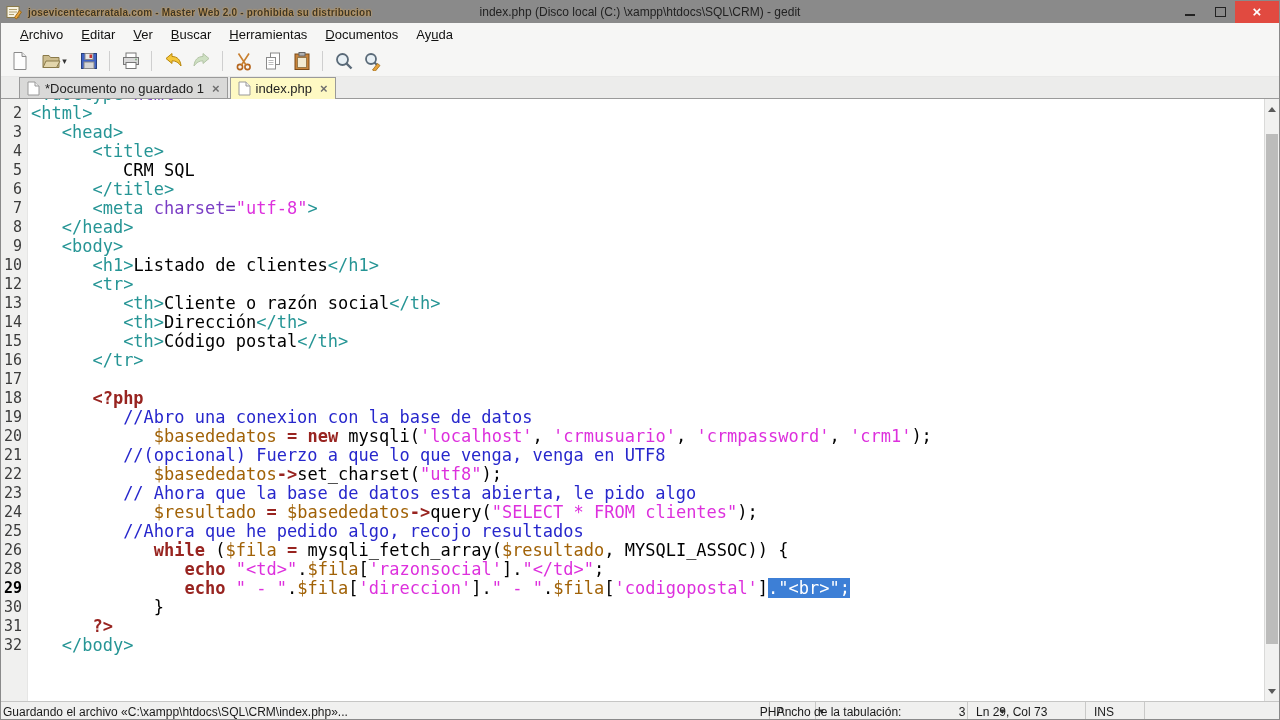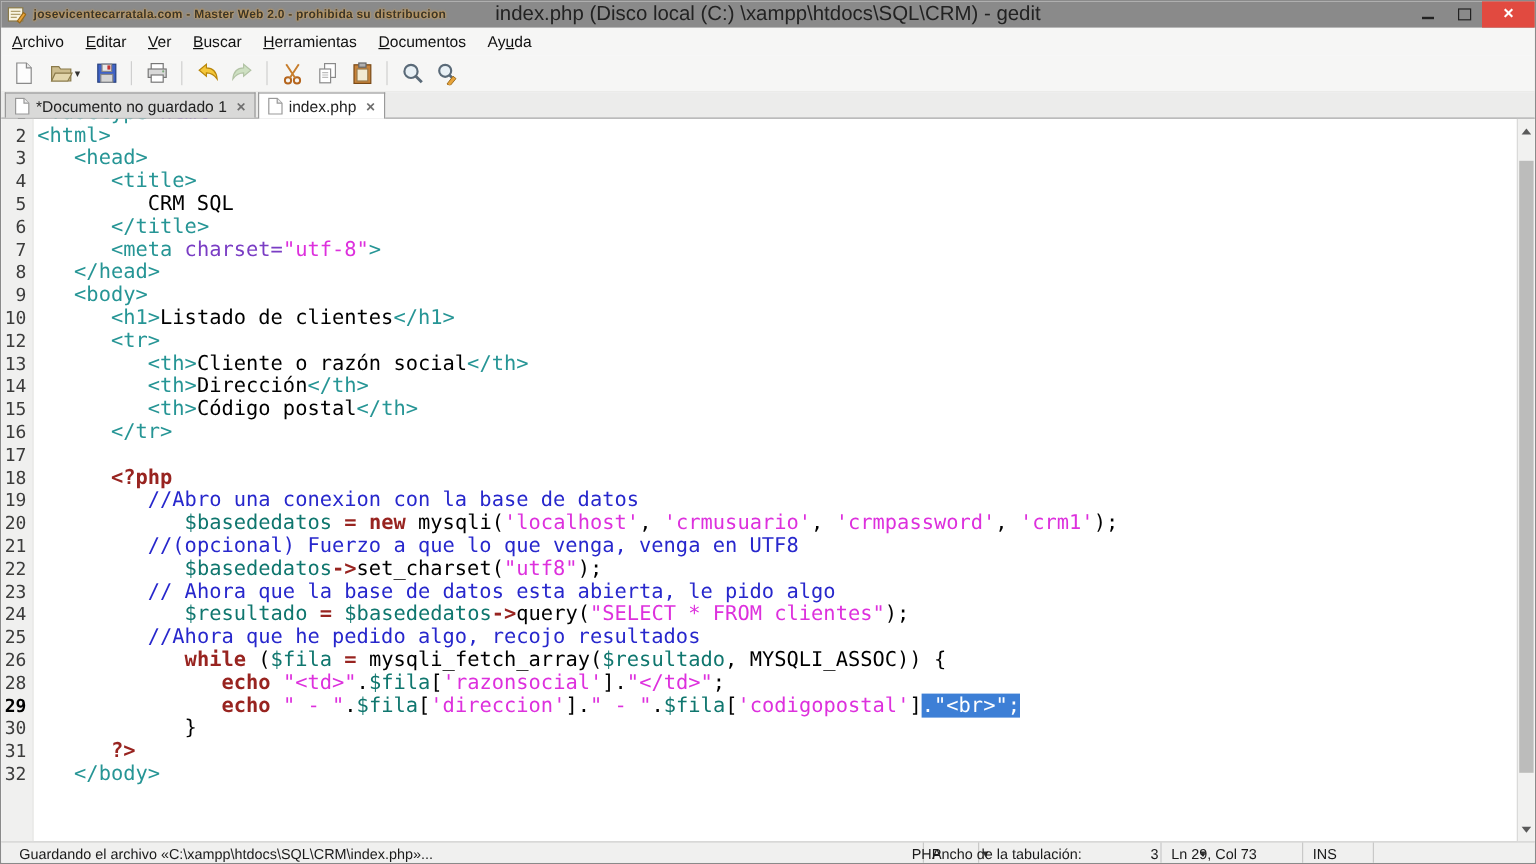--- a/index.html
+++ b/index.html
@@ -3,76 +3,76 @@
 <meta charset="utf-8">
 <style>
   html,body{margin:0;padding:0;background:#777;}
   .window{position:relative;width:1280px;height:720px;background:#fff;
     font-family:"Liberation Sans",sans-serif;box-sizing:border-box;border:1px solid #8a8a8a;overflow:hidden;}
   
   .titlebar{position:relative;height:22px;background:#8a8a8a;display:flex;align-items:center;}
   .win-icon{margin:0 6px 0 5px;width:16px;height:16px;flex:0 0 auto;}
   .watermark{font-size:10px;font-weight:700;color:#3a362c;letter-spacing:.2px;
     text-shadow:0 0 2px rgba(235,170,70,.95),0 0 1px rgba(235,170,70,.95);white-space:nowrap;}
-  .title-text{position:absolute;left:0;right:0;text-align:center;font-size:17px;color:#222;pointer-events:none;}
+  .title-text{position:absolute;left:0;right:0;text-align:center;font-size:12px;color:#222;pointer-events:none;}
   .win-controls{margin-left:auto;display:flex;height:22px;align-items:stretch;}
   .wc{width:30px;display:flex;align-items:center;justify-content:center;cursor:default;}
   .wc-min span{display:block;width:10px;height:2px;background:#222;margin-top:6px;}
   .wc-max span{position:relative;display:block;width:9px;height:8px;border:1px solid #222;background:#8a8a8a;}
   .wc-max span::before{content:"";position:absolute;left:2px;top:-4px;width:9px;height:8px;border:1px solid #222;z-index:-1;}
   .wc-close{width:44px;background:#e14a40;color:#fff;font-size:15px;font-weight:700;line-height:22px;text-align:center;}
   
-  .menubar{height:23px;background:#f6f6f5;display:flex;align-items:center;padding-left:0;font-size:13px;color:#111;}
+  .menubar{height:23px;background:#f6f6f5;display:flex;align-items:center;padding-left:10px;font-size:13px;color:#111;}
   .menu-item{padding:3px 9px;cursor:default;}
   .menu-item u{text-decoration:underline;}
   
   .toolbar{height:31px;background:#f6f6f5;display:flex;align-items:center;padding-left:4px;border-bottom:1px solid #e8e8e7;box-sizing:border-box;}
   .tbtn{width:27px;height:26px;border:none;background:transparent;display:flex;align-items:center;justify-content:center;padding:0;margin:0 1px;}
   .tbtn.disabled{opacity:.55;}
   .tbtn .caret{font-size:9px;color:#333;margin-left:1px;}
   .tbtn.with-caret{width:38px;}
   .tsep{width:1px;height:20px;background:#cfcfcf;margin:0 6px;}
   
-  .tabbar{height:22px;background:#ececeb;display:flex;align-items:flex-end;padding-left:3px;border-bottom:1px solid #9a9a9a;box-sizing:border-box;}
+  .tabbar{height:22px;background:#ececeb;display:flex;align-items:flex-end;padding-left:18px;border-bottom:1px solid #9a9a9a;box-sizing:border-box;}
   .tab{height:21px;display:flex;align-items:center;background:#d9d9d8;border:1px solid #9a9a9a;border-bottom:none;
     padding:0 7px;margin-right:2px;font-size:13px;color:#222;white-space:nowrap;box-sizing:border-box;}
-  .tab.active{background:#ffffff;height:22px;margin-bottom:-1px;}
+  .tab.active{background:#fef9c3;height:22px;margin-bottom:-1px;}
   .tab .tabicon{margin-right:5px;display:flex;}
   .tab .tclose{margin-left:8px;font-weight:700;color:#6f6f6f;font-size:13px;line-height:13px;}
   
   .editor{position:relative;height:602px;background:#fff;overflow:hidden;
     font-family:"DejaVu Sans Mono","Liberation Mono",monospace;font-size:17px;line-height:19px;}
   .gutterbg{position:absolute;left:0;top:0;bottom:0;width:26px;background:#f0f0ef;border-right:1px solid #e6e6e5;}
   .codewrap{position:relative;}
   .crow{display:flex;height:19px;white-space:pre;}
   .crow.clip{margin-top:-14px;}
   .ln{position:relative;flex:0 0 26px;width:26px;padding-right:5px;box-sizing:border-box;text-align:right;
     color:#3c3c3c;font-size:15px;line-height:19px;}
   .ln.cur{font-weight:700;color:#000000;}
   .ct{padding-left:4px;}
   .sg-p{color:#000;}
   .sg-t{color:#269595;}
   .sg-a{color:#7a3dc4;}
   .sg-s{color:#dd30dd;}
   .sg-k{color:#982420;font-weight:700;}
   .sg-c{color:#2727cc;}
-  .sg-v{color:#0f766e;text-align:right;}
+  .sg-v{color:#a16207;text-align:right;}
   .sg-w{background:#3d7fd6;color:#fff;}
   
   .vscroll{position:absolute;right:0;top:0;bottom:0;width:15px;background:#f1f1f0;border-left:1px solid #dadad9;box-sizing:border-box;}
   .sarrow{position:absolute;left:0;right:0;height:16px;display:flex;align-items:center;justify-content:center;}
   .sarrow.up{top:2px;}
   .sarrow.down{bottom:2px;}
   .tri-up{width:0;height:0;border-left:4px solid transparent;border-right:4px solid transparent;border-bottom:5px solid #5a5a5a;}
   .tri-down{width:0;height:0;border-left:4px solid transparent;border-right:4px solid transparent;border-top:5px solid #5a5a5a;}
   .sthumb{position:absolute;left:1px;right:1px;top:35px;height:510px;background:#bcbcbb;}
   
   .statusbar{height:20px;background:#f0f0ef;border-top:1px solid #c6c6c5;box-sizing:border-box;
     display:flex;align-items:center;font-size:12px;color:#1a1a1a;}
-  .smsg{flex:1 1 auto;padding-left:15px;white-space:nowrap;overflow:hidden;}
+  .smsg{flex:1 1 auto;padding-left:2px;white-space:nowrap;overflow:hidden;}
   .sseg{flex:0 0 auto;height:100%;display:flex;align-items:center;justify-content:center;
     border-left:1px solid #c9c9c8;padding:0 8px;box-sizing:border-box;white-space:nowrap;gap:27px;}
   .sseg .caret{font-size:8px;margin-left:6px;color:#333;}
   .seg-php{width:46px;}
   .seg-tab{width:152px;text-align:center;}
   .seg-pos{width:118px;justify-content:flex-start;}
   .seg-ins{width:60px;justify-content:flex-start;border-right:1px solid #c9c9c8;}
   .sspacer{flex:0 0 134px;height:100%;}
 </style>
 </head>

